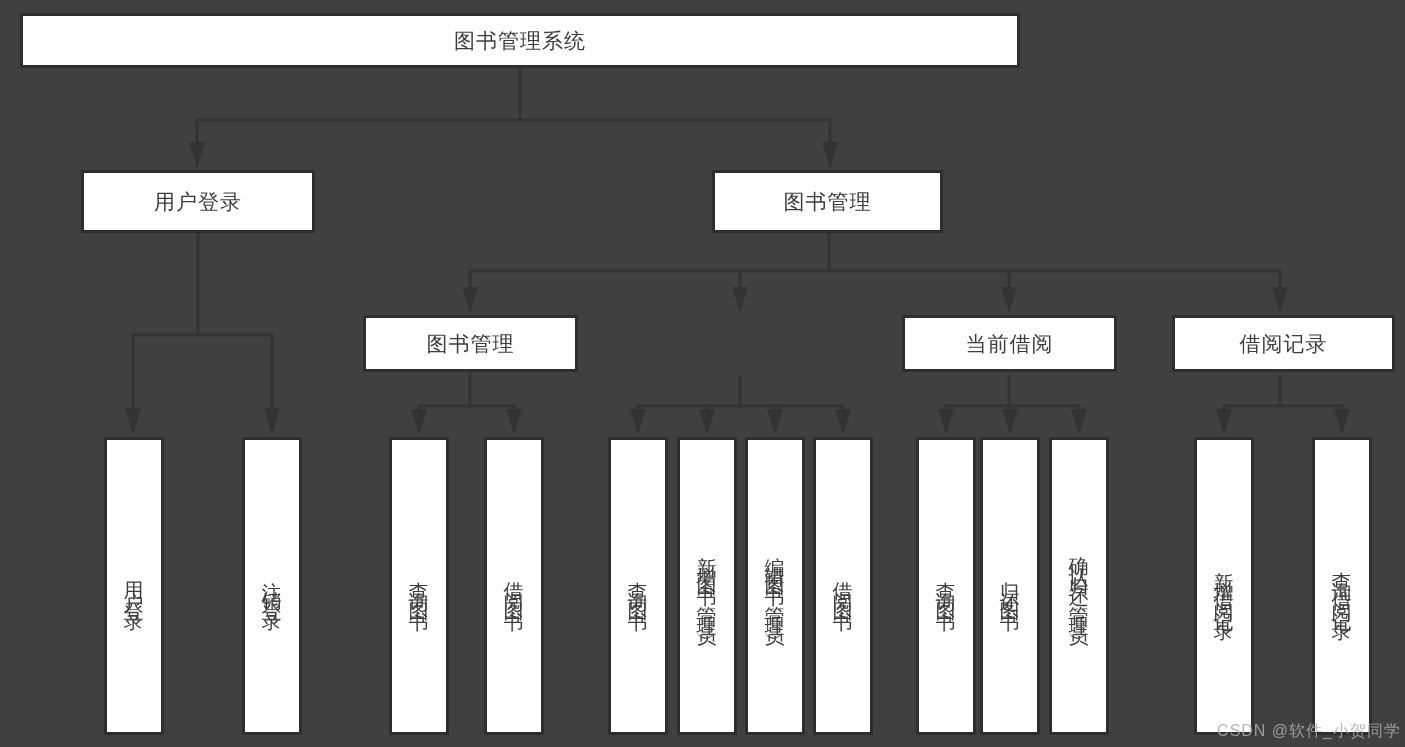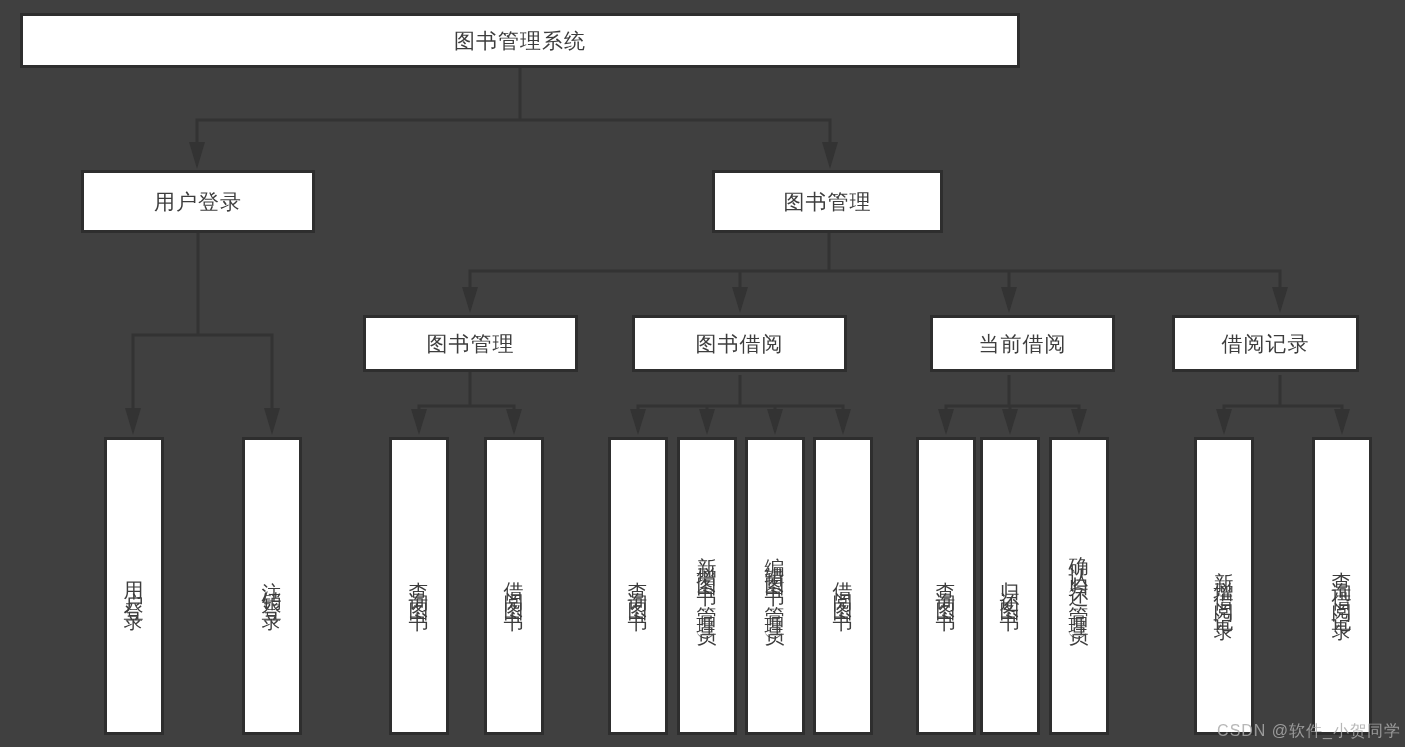--- a/index.html
+++ b/index.html
@@ -109,27 +109,24 @@
   <div class="box" style="left:81px;top:170px;width:234px;height:63px">
     <span class="lbl">用户登录</span>
   </div>
   <div class="box" style="left:712px;top:170px;width:231px;height:63px">
     <span class="lbl">图书管理</span>
   </div>
 
   <div class="box" style="left:363px;top:315px;width:215px;height:57px">
     <span class="lbl">图书管理</span>
   </div>
-  <div class="box" style="left:632px;top:315px;width:215px;height:57px">
-    <span class="lbl">图书借阅</span>
-  </div>
-  <div class="box" style="left:930px;top:315px;width:185px;height:57px">
+  <div class="box" style="left:902px;top:315px;width:215px;height:57px">
     <span class="lbl">当前借阅</span>
   </div>
-  <div class="box" style="left:1172px;top:315px;width:187px;height:57px">
+  <div class="box" style="left:1172px;top:315px;width:223px;height:57px">
     <span class="lbl">借阅记录</span>
   </div>
 
   <div class="box leaf" style="left:104px;top:437px;width:60px;height:298px">
     <span class="lbl">用户登录</span>
   </div>
   <div class="box leaf" style="left:242px;top:437px;width:60px;height:298px">
     <span class="lbl">注销登录</span>
   </div>
 

